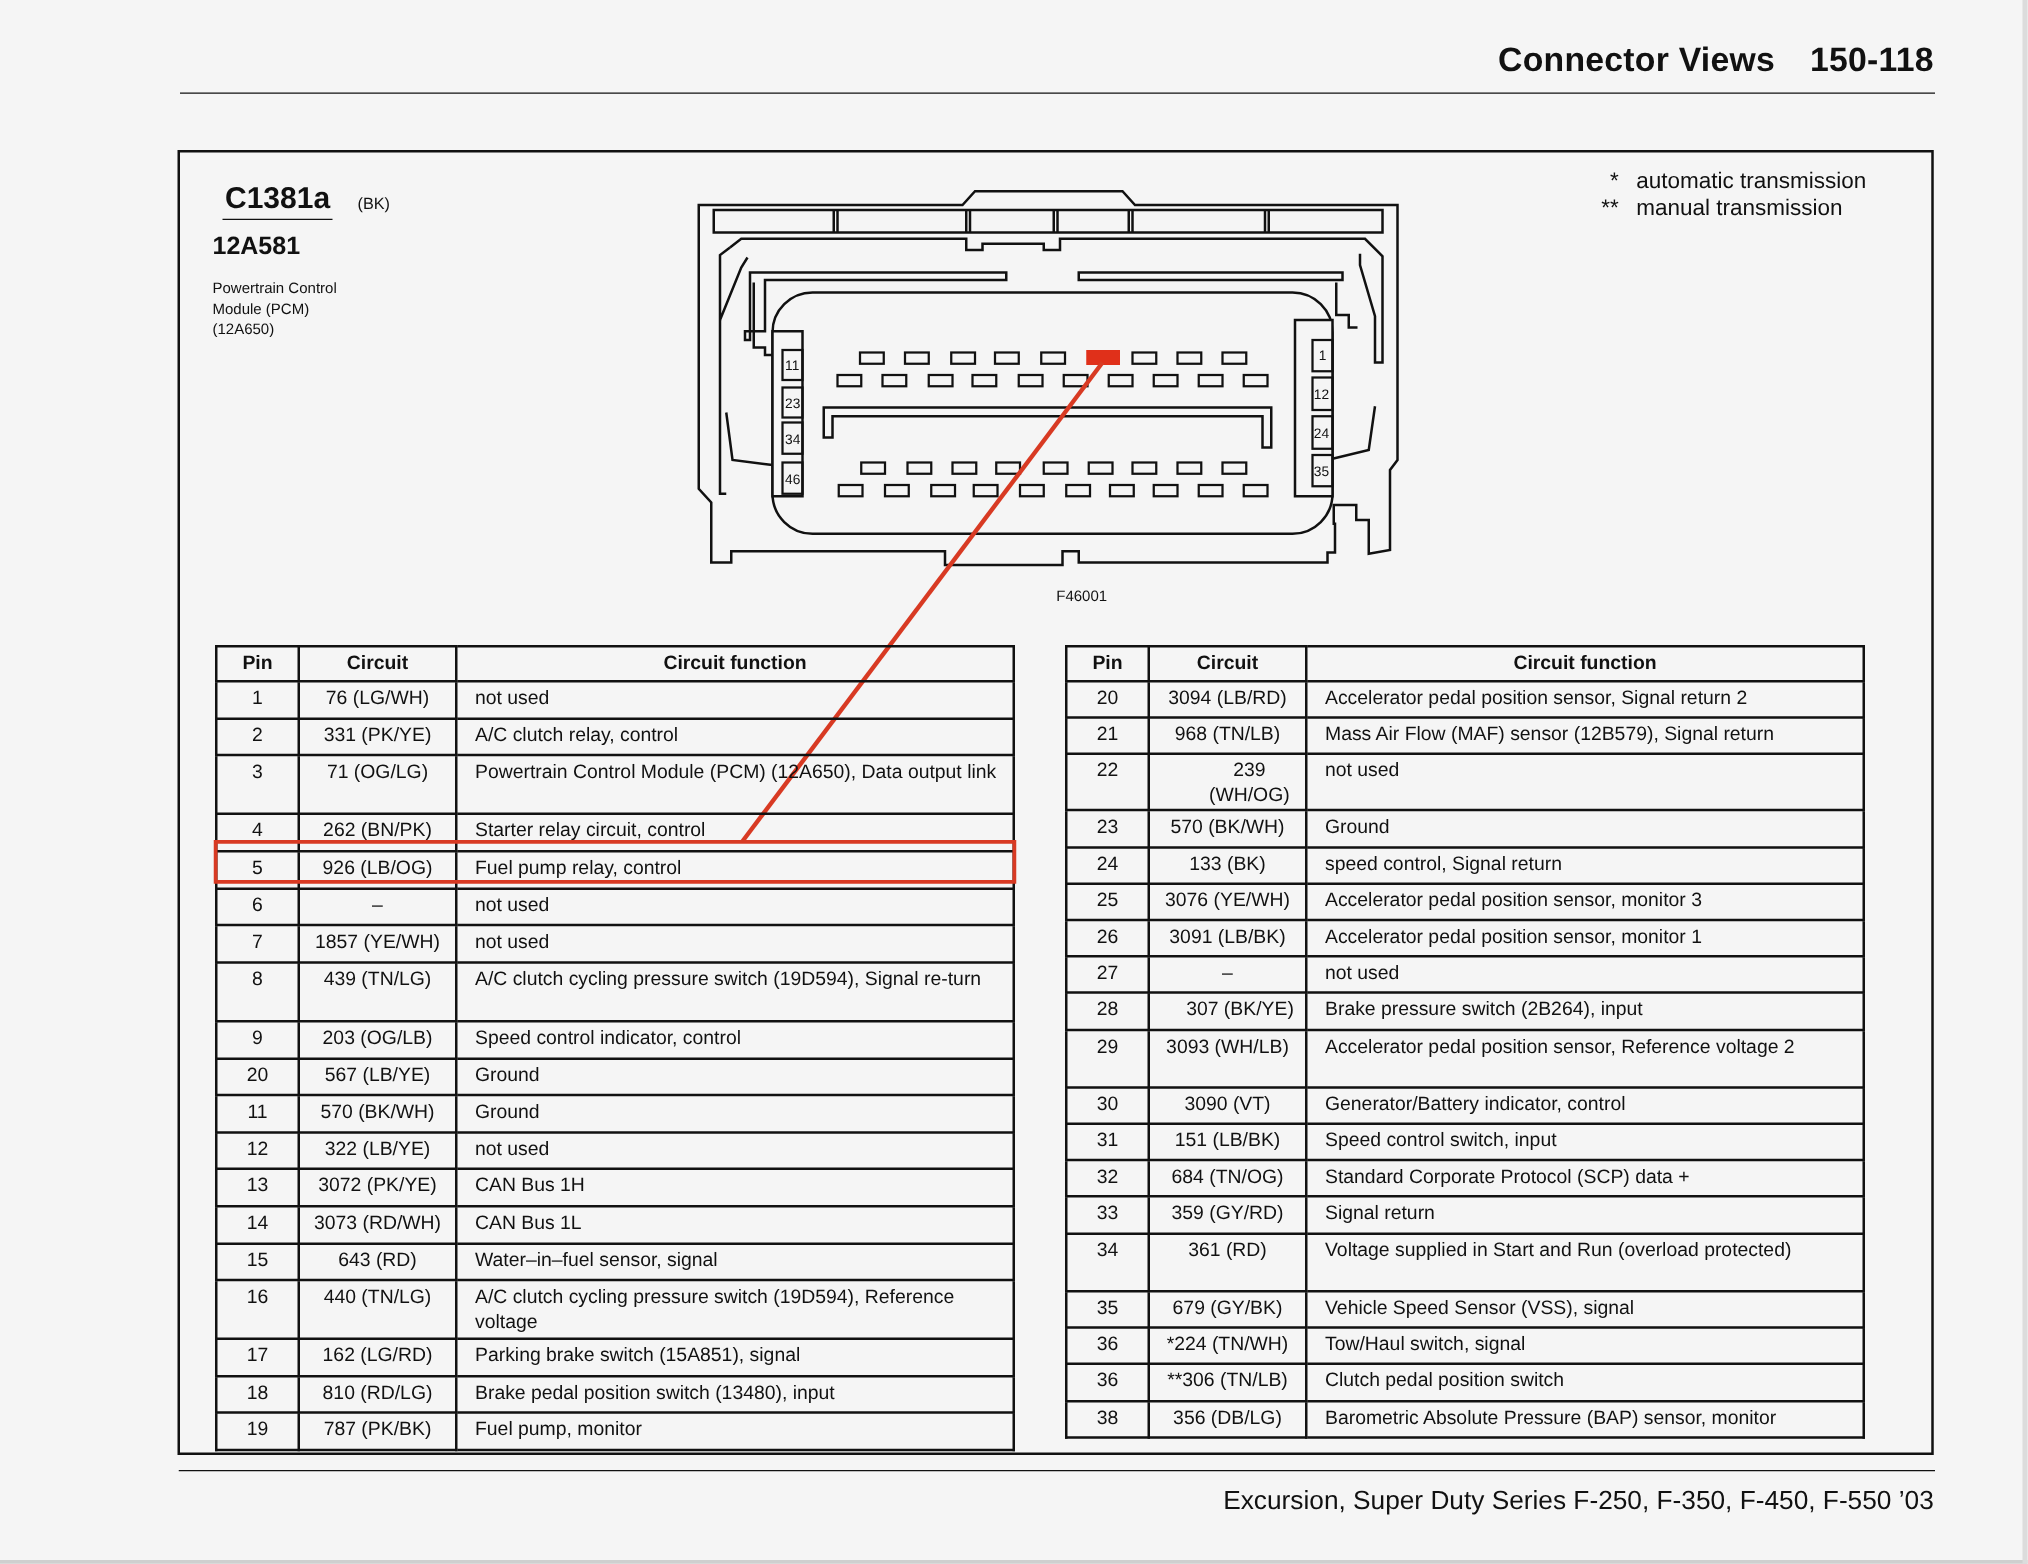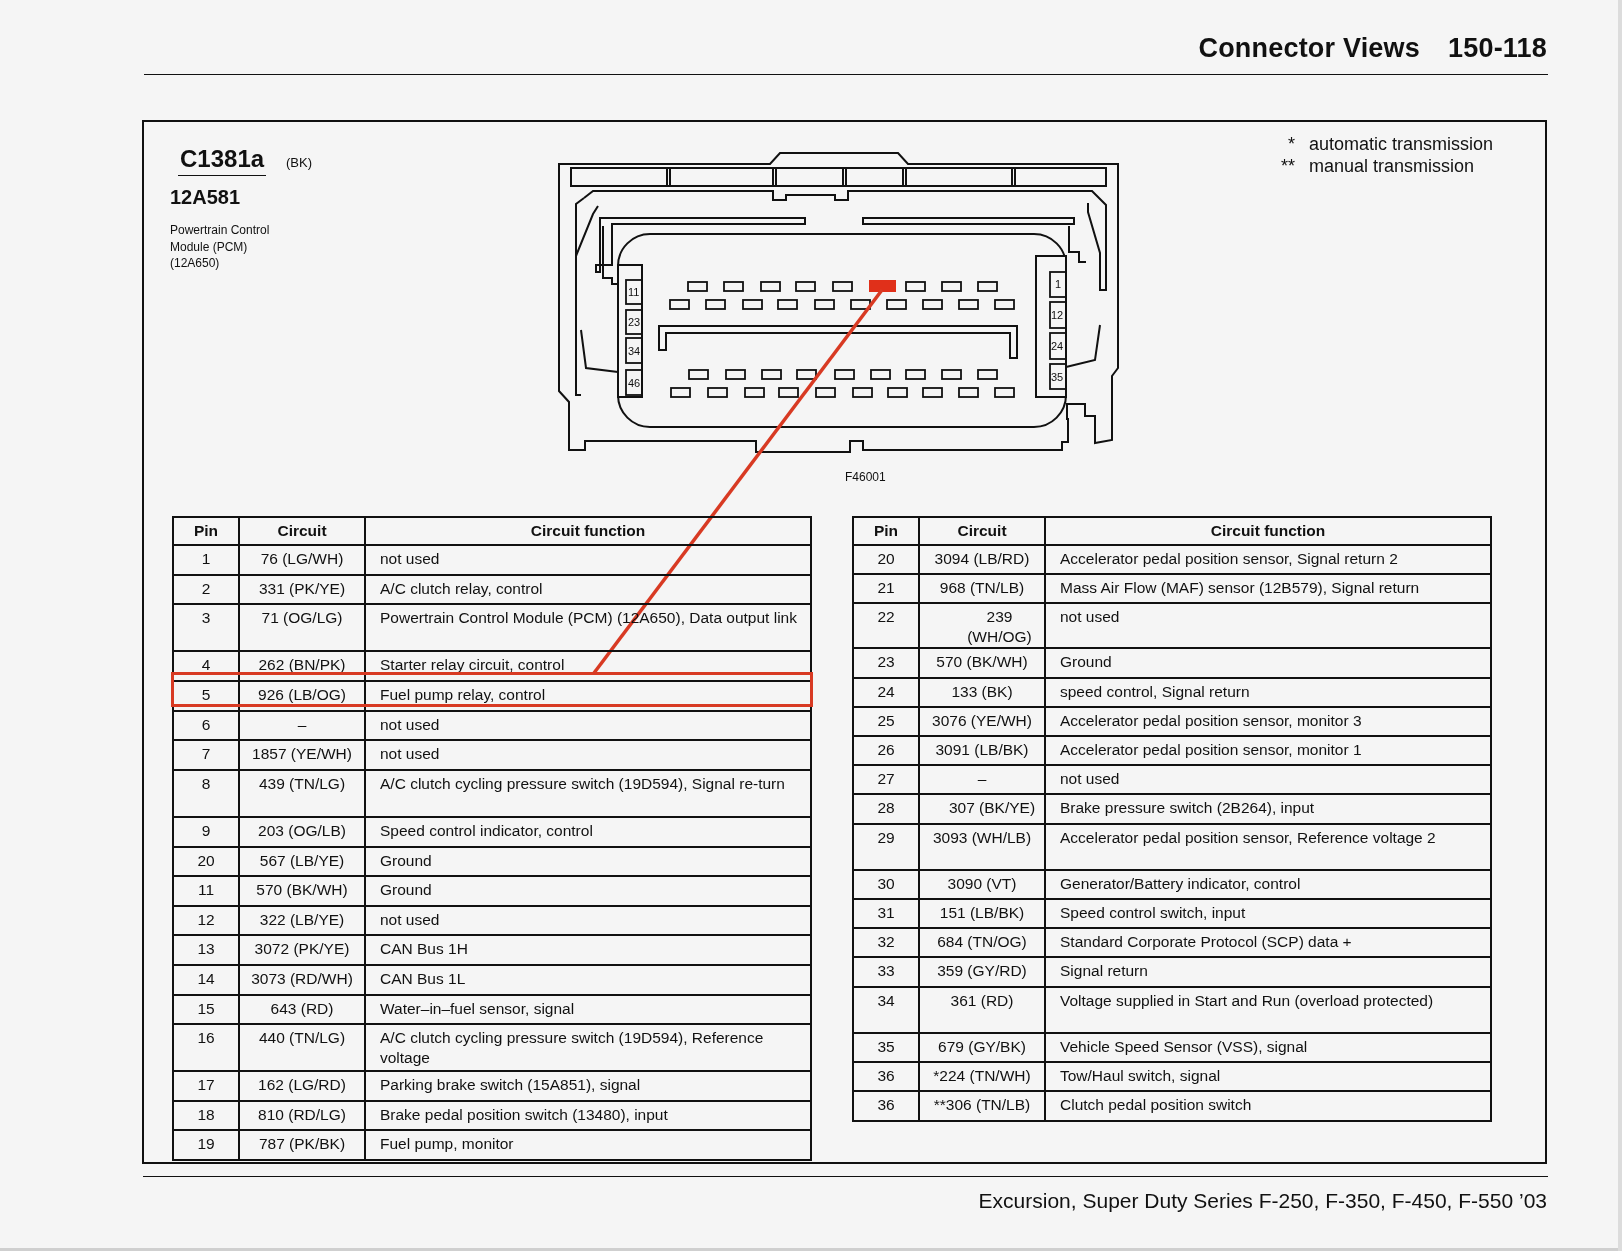--- a/index.html
+++ b/index.html
@@ -373,20 +373,25 @@
       <tr>
         <td class="c" style="height: 24.2px;">36</td>
         <td class="c" style="height: 24.2px;">*224 (TN/WH)</td>
         <td class="f" style="height: 24.2px;">Tow/Haul switch, signal</td>
       </tr>
       <tr>
         <td class="c" style="height: 24.2px;">36</td>
         <td class="c" style="height: 24.2px;">**306 (TN/LB)</td>
         <td class="f" style="height: 24.2px;">Clutch pedal position switch</td>
       </tr>
+      <tr>
+        <td class="c" style="height: 24.2px;">38</td>
+        <td class="c" style="height: 24.2px;">356 (DB/LG)</td>
+        <td class="f" style="height: 24.2px;">Barometric Absolute Pressure (BAP) sensor, monitor</td>
+      </tr>
     </tbody>
 </table>
 
 <div id="red-box" class="abs"></div>
 
 <div class="rule" style="left:143px;top:1176px;width:1405px;"></div>
 <div id="footer" class="abs">Excursion, Super Duty Series F-250, F-350, F-450, F-550 ’03</div>
 <div id="bottom-edge" class="abs"></div>
 <div id="right-edge" class="abs"></div>
 

